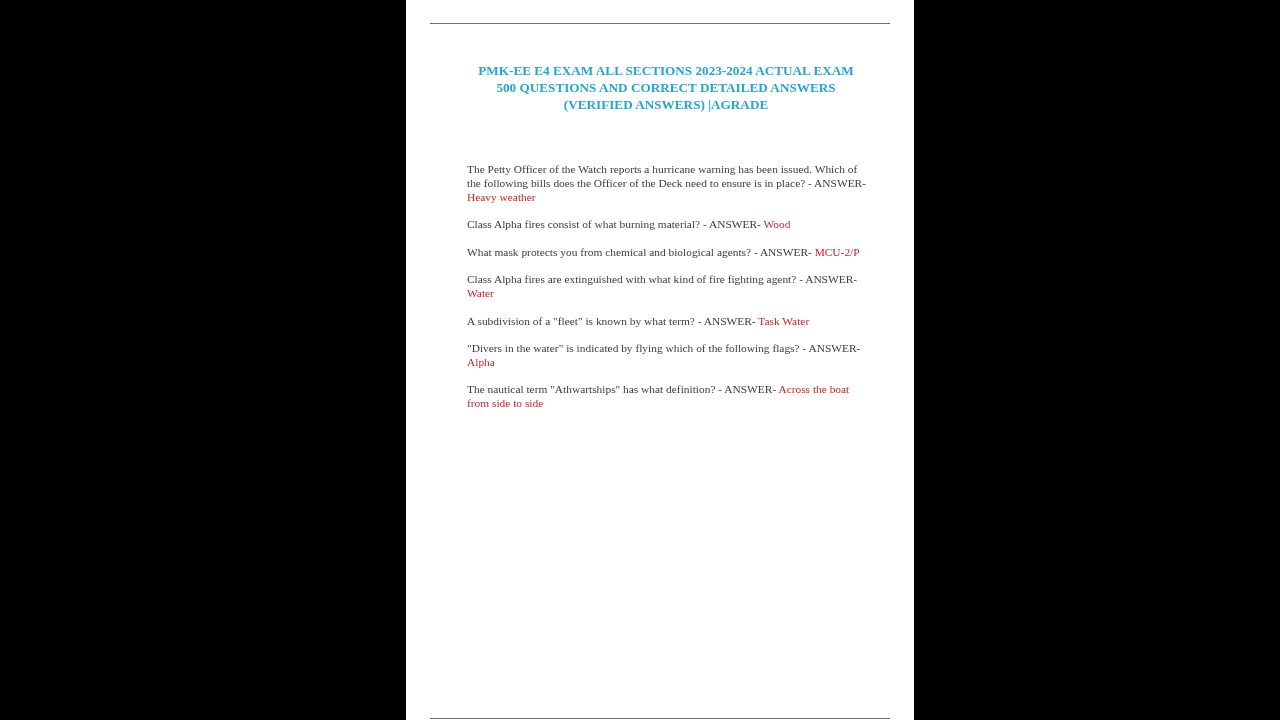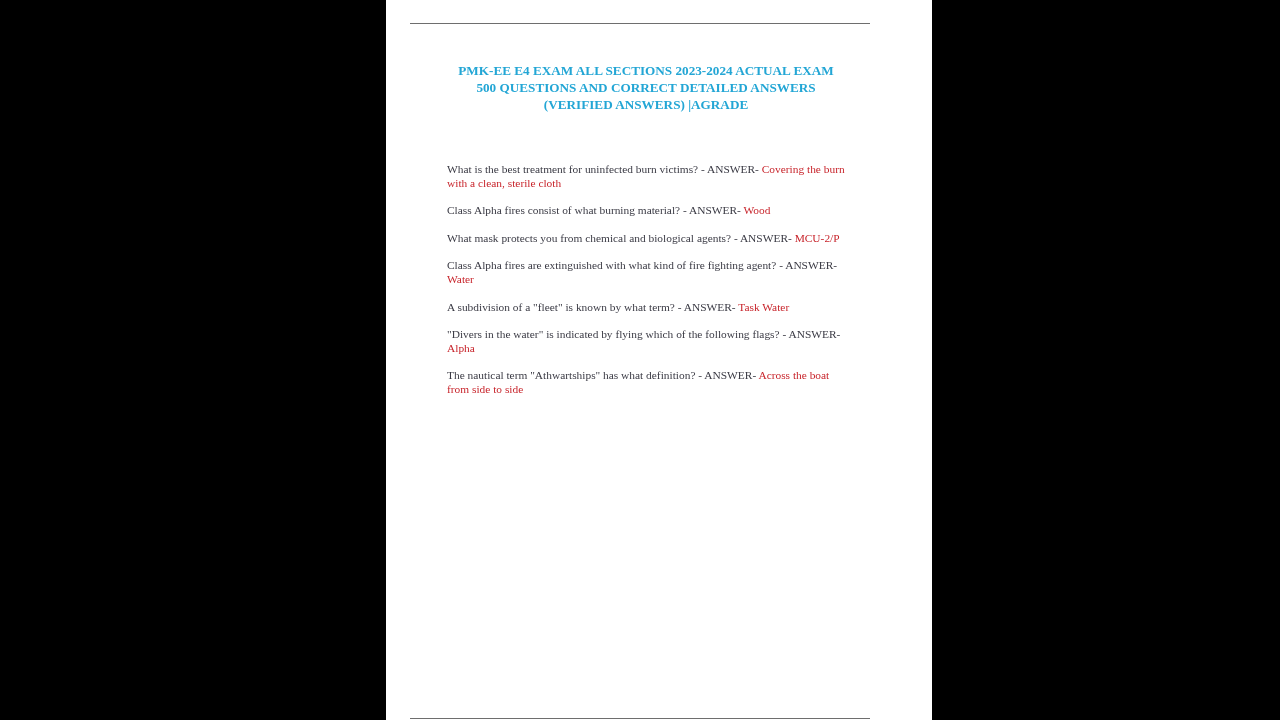--- a/index.html
+++ b/index.html
@@ -11,27 +11,26 @@
       overflow: hidden;
     }
     .viewer {
       position: relative;
       width: 1280px;
       height: 720px;
       background: #000000;
     }
     .page {
       position: absolute;
-      left: 386px;
+      left: 406px;
       top: 0;
       width: 508px;
       height: 720px;
       background: #ffffff;
       overflow: hidden;
-      padding-left: 38px;
     }
     .rule {
       position: absolute;
       left: 24px;
       width: 460px;
       height: 0;
       border-top: 1.5px solid #6e6e6e;
     }
     .rule.top { top: 23px; }
     .rule.bottom { top: 718px; }
@@ -72,21 +71,21 @@
     <div class="rule top"></div>
 
     <div class="title">
       <div>PMK-EE E4 EXAM ALL SECTIONS 2023-2024 ACTUAL EXAM</div>
       <div>500 QUESTIONS AND CORRECT DETAILED ANSWERS</div>
       <div>(VERIFIED ANSWERS) |AGRADE</div>
     </div>
 
     <div class="qa-list">
       <div class="qa-item">
-        <span>What is the best treatment for uninfected burn victims? - ANSWER- </span><span class="answer">Covering the burn with a clean, sterile cloth</span>
+        <span>The Petty Officer of the Watch reports a hurricane warning has been issued. Which of the following bills does the Officer of the Deck need to ensure is in place? - ANSWER- </span><span class="answer">Heavy weather</span>
       </div>
       <div class="qa-item">
         <span>Class Alpha fires consist of what burning material? - ANSWER- </span><span class="answer">Wood</span>
       </div>
       <div class="qa-item">
         <span>What mask protects you from chemical and biological agents? - ANSWER- </span><span class="answer">MCU-2/P</span>
       </div>
       <div class="qa-item">
         <span>Class Alpha fires are extinguished with what kind of fire fighting agent? - ANSWER- </span><span class="answer">Water</span>
       </div>

